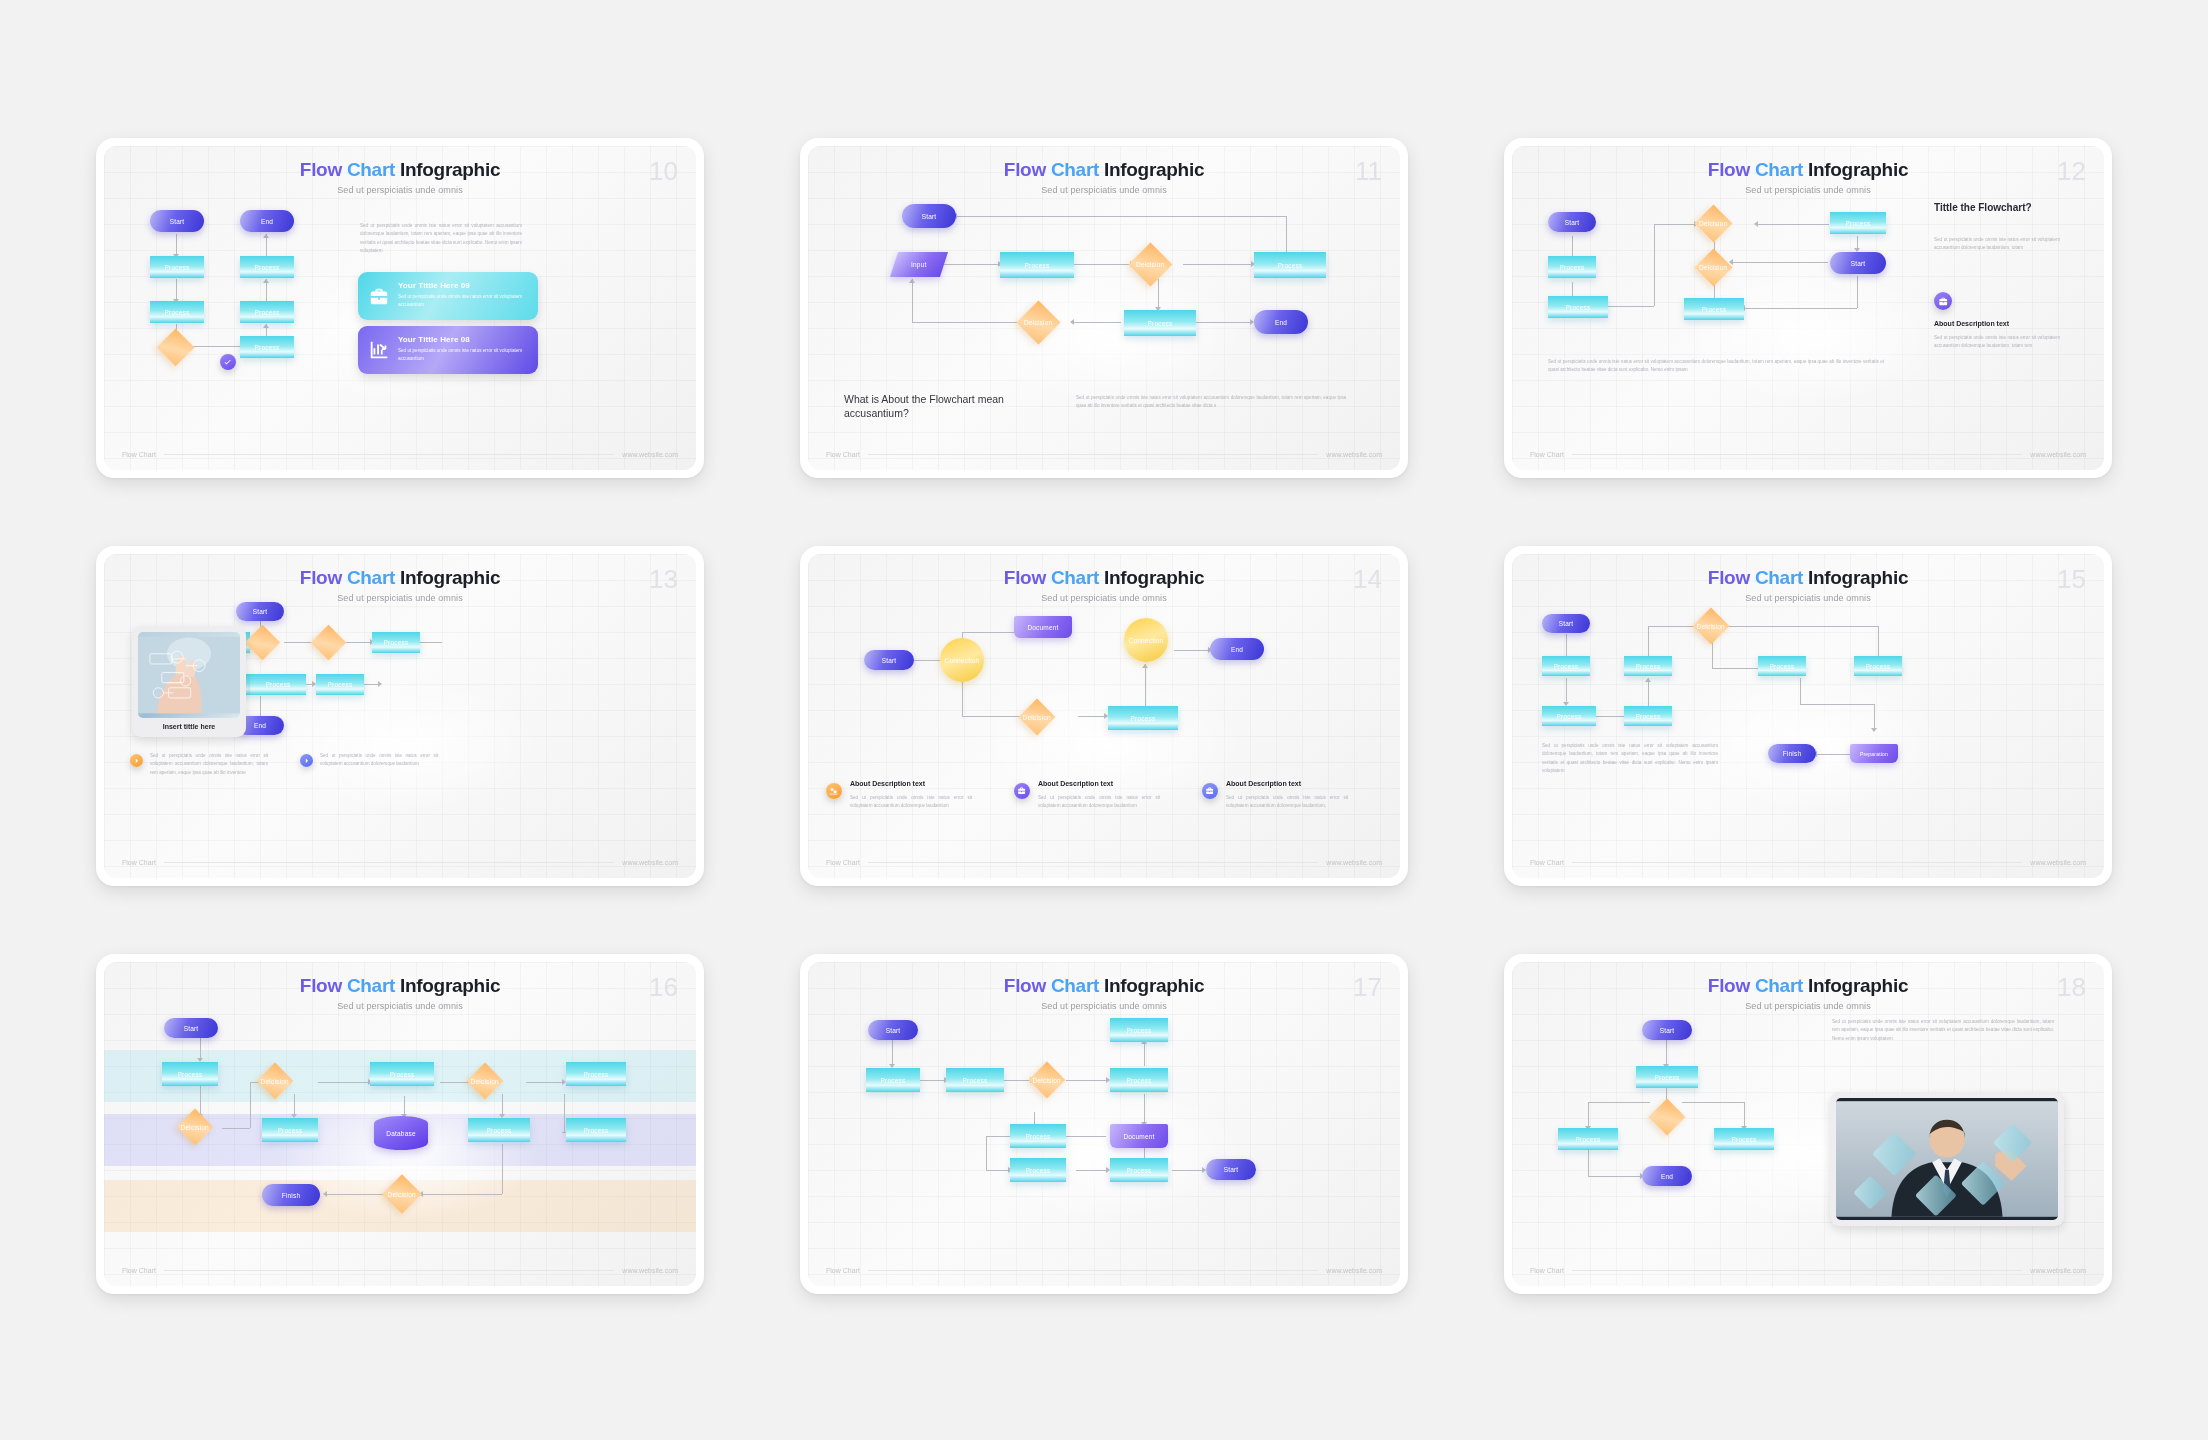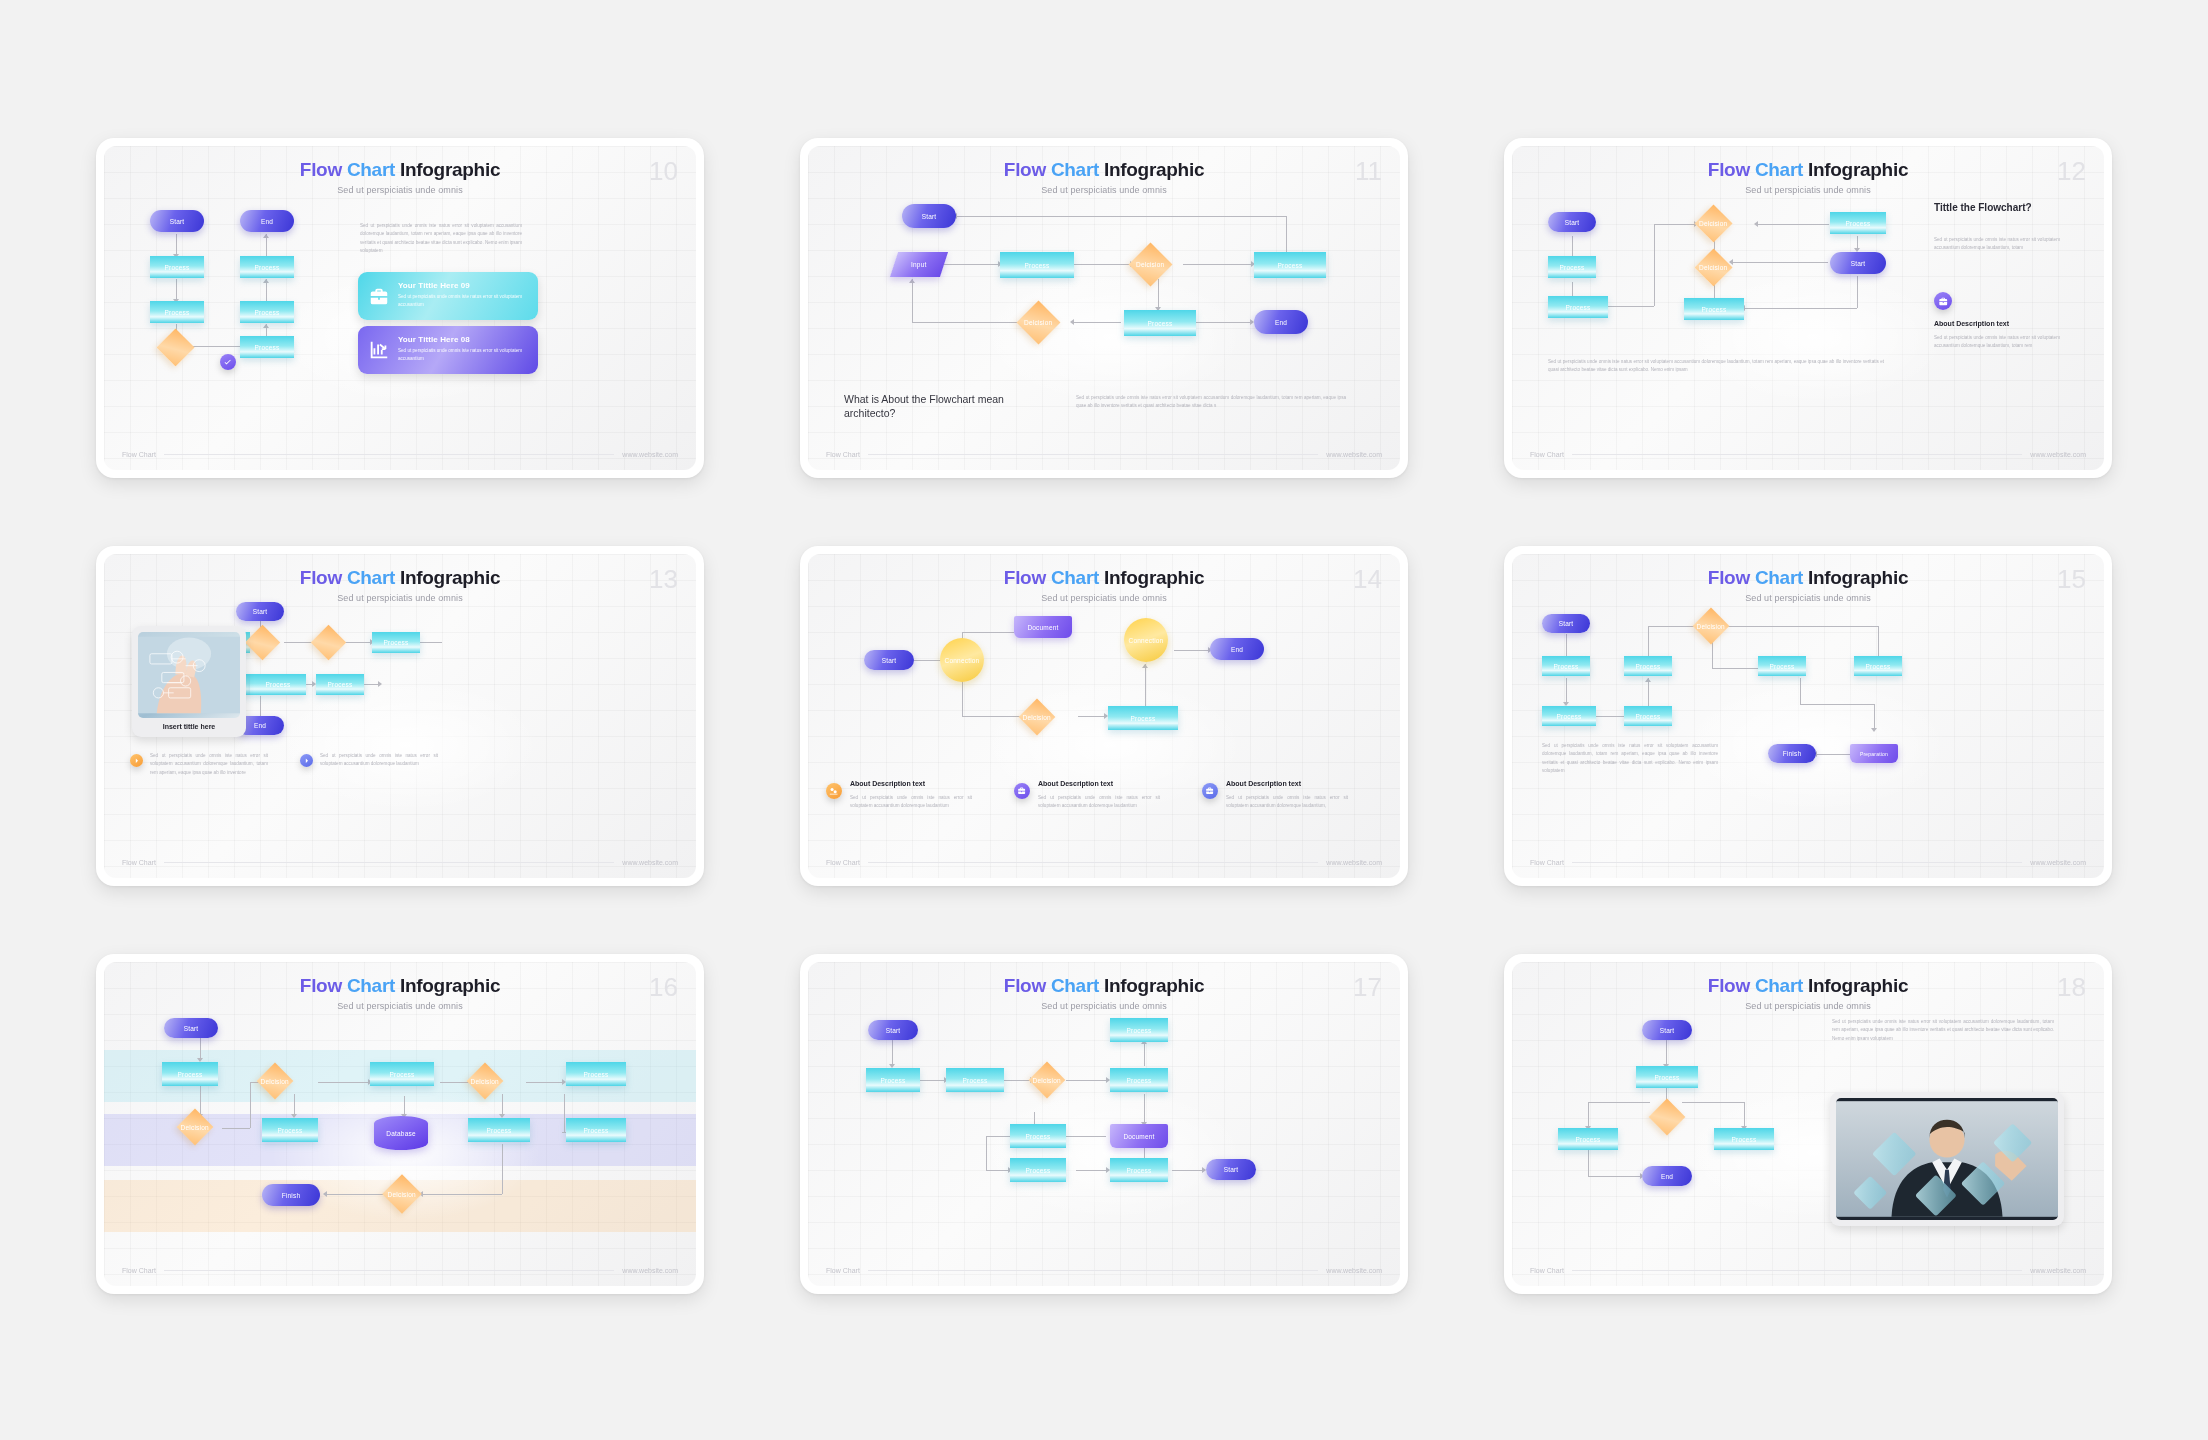--- a/index.html
+++ b/index.html
@@ -238,21 +238,21 @@
     <div class="shape dec" style="left:327px; top:103px; width:31px; height:31px;">
           <b>Delcision</b>
         </div>
     <div class="shape proc" style="left:446px; top:106px; width:72px; height:26px;">Process</div>
     <div class="shape proc" style="left:316px; top:164px; width:72px; height:26px;">Process</div>
     <div class="shape dec" style="left:215px; top:161px; width:31px; height:31px;">
           <b>Delcision</b>
         </div>
     <div class="shape term" style="left:446px; top:164px; width:54px; height:24px;">End</div>
 
-    <div class="q-title" style="left:36px; top:246px; width:180px;">What is About the Flowchart mean architecto?</div>
+    <div class="q-title" style="left:36px; top:246px; width:180px;">What is About the Flowchart mean accusantium?</div>
     <div class="body-txt" style="left:268px; top:248px; width:270px;">Sed ut perspiciatis unde omnis iste natus error sit voluptatem accusantium doloremque laudantium, totam rem aperiam, eaque ipsa quae ab illo inventore veritatis et quasi architecto beatae vitae dicta s</div>
 
     <div class="foot">
       <span>Flow Chart</span>
       <span class="rule"></span>
       <span>www.website.com</span>
     </div>
   </div>
 </div>
 

